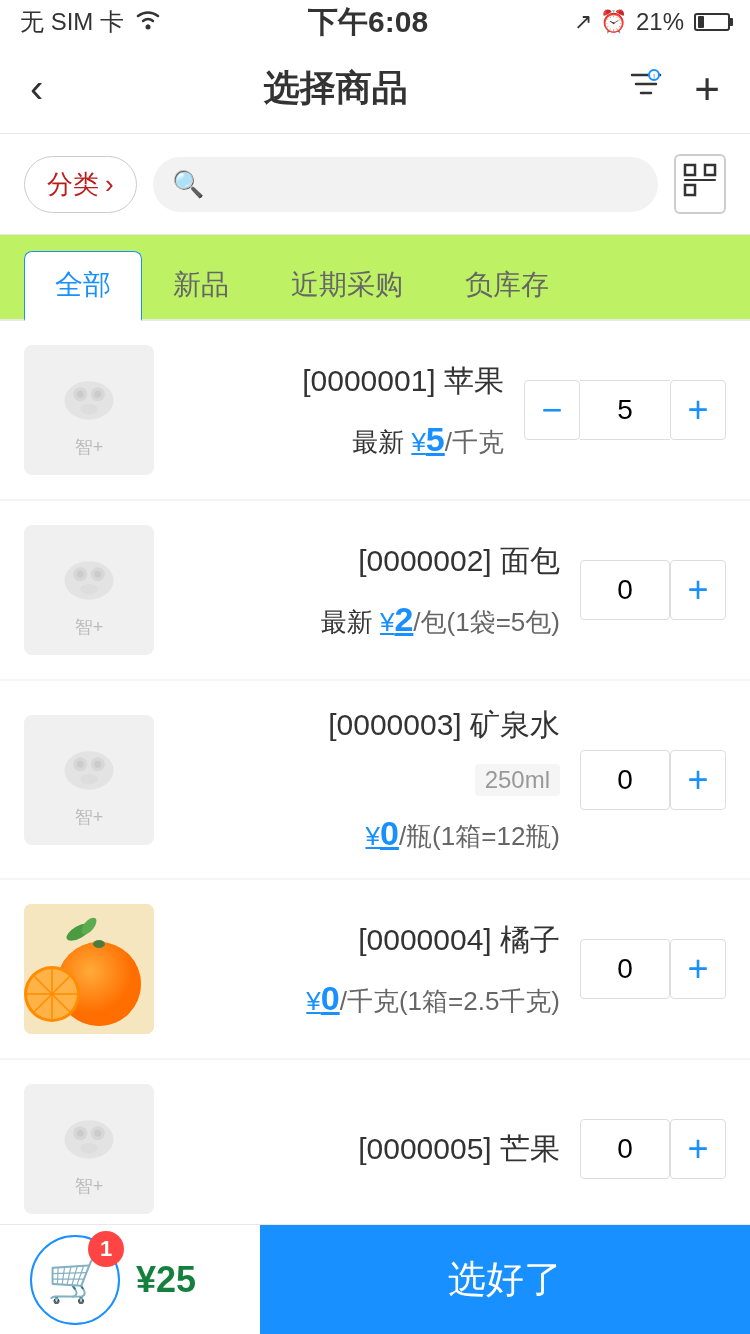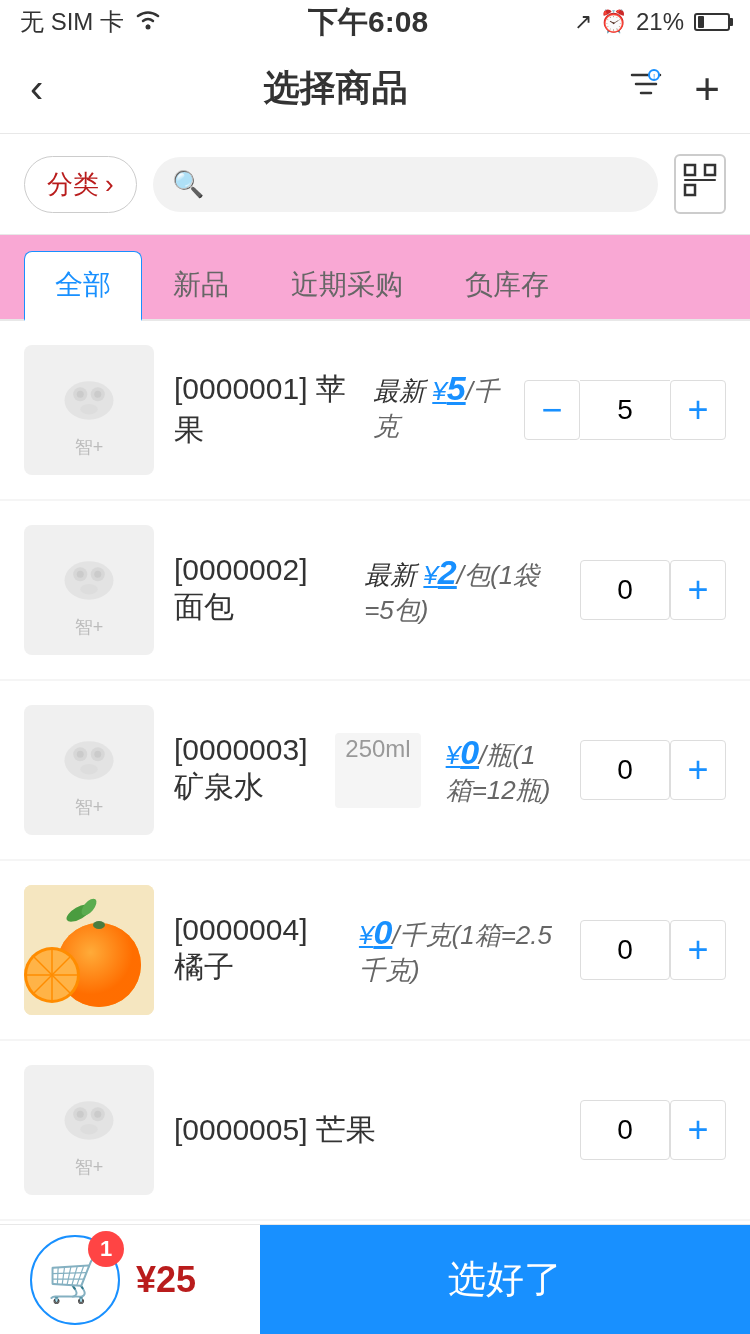--- a/index.html
+++ b/index.html
@@ -83,21 +83,21 @@
       font-size: 26px; color: #999;
       width: 100%; outline: none;
     }
     .scan-icon {
       font-size: 32px; color: #333;
       border: 2px solid #ccc; padding: 6px; border-radius: 6px;
     }
 
     
     .tab-row {
-      background: #f9a8d4;
+      background: #bef264;
       padding: 16px 24px 0;
       display: flex;
       gap: 0;
       border-bottom: 2px solid #e8e8e8;
     }
     .tab-item {
       padding: 14px 30px;
       font-size: 28px;
       color: #666;
       cursor: pointer;
@@ -133,32 +133,32 @@
       overflow: hidden;
     }
     .owl-placeholder {
       display: flex; flex-direction: column; align-items: center; justify-content: center;
       width: 100%; height: 100%;
     }
     .owl-svg { width: 70px; height: 70px; opacity: 0.35; }
 
     .product-info {
       flex: 1;
-      display: flex; gap: 25px;
+      display: flex; flex-direction: column; gap: 18px; align-items: flex-end;
     }
     .product-name {
       font-size: 30px; font-weight: 500; color: #333;
     }
     .product-spec {
       font-size: 24px; color: #999;
       background: #f5f5f5; display: inline-block;
       padding: 2px 10px; border-radius: 4px;
     }
     .product-price {
-      font-size: 26px; color: #333; font-style: italic;
+      font-size: 26px; color: #333;
     }
     .product-price .currency { color: #1890ff; text-decoration: underline; }
     .product-price .amount { color: #1890ff; font-size: 34px; font-weight: 600; text-decoration: underline; }
     .product-price .unit { color: #666; }
 
     .quantity-control {
       display: flex; align-items: center; gap: 0;
       flex-shrink: 0;
     }
     .qty-btn {
@@ -218,21 +218,21 @@
       position: absolute;
       top: -4px; right: -4px;
       background: #ff4444; color: #fff;
       border-radius: 50%;
       width: 36px; height: 36px;
       font-size: 22px;
       display: flex; align-items: center; justify-content: center;
       font-weight: bold;
     }
     .cart-total {
-      font-size: 36px; font-weight: 600; color: #b91c1c;
+      font-size: 36px; font-weight: 600; color: #15803d;
     }
     .confirm-btn {
       flex: 1;
       height: 110px;
       background: #1890ff;
       color: #fff;
       font-size: 38px;
       font-weight: 500;
       border: none;
       cursor: pointer;

